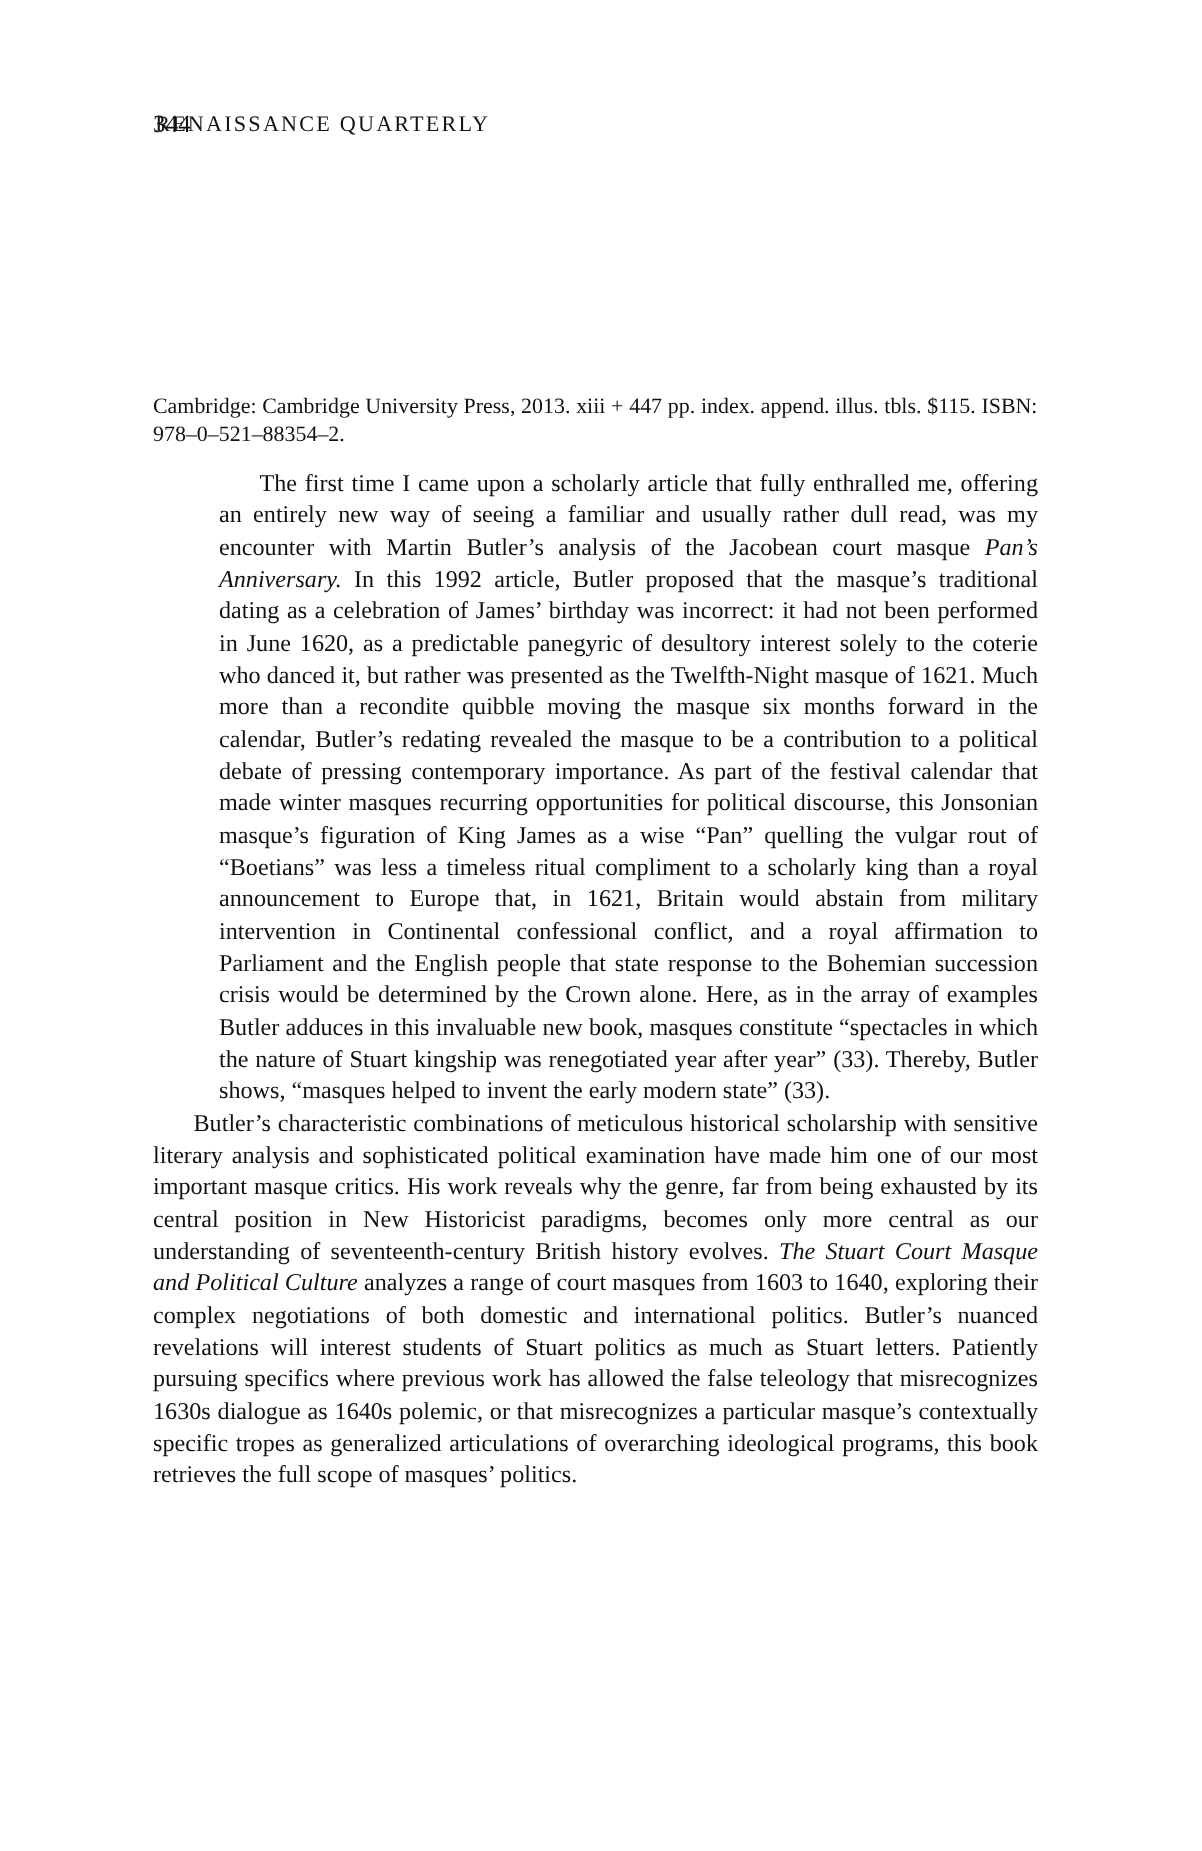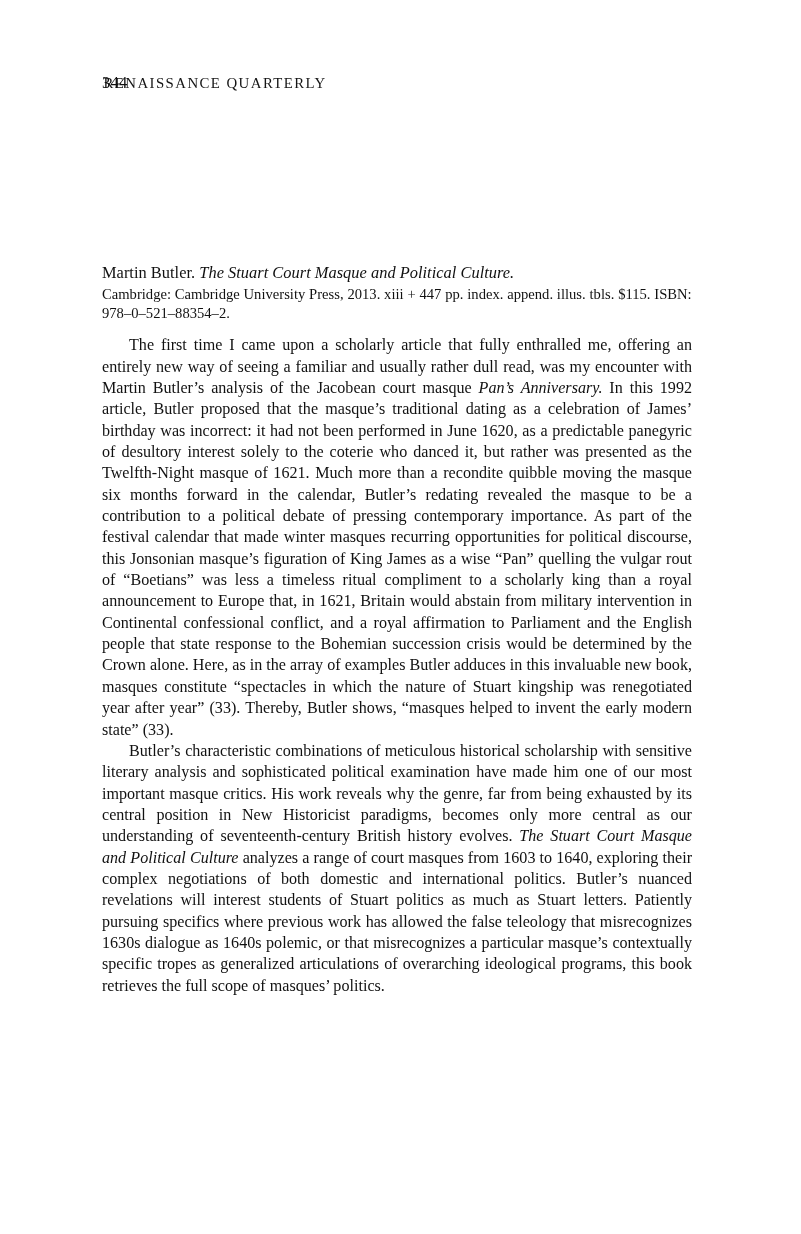--- a/index.html
+++ b/index.html
@@ -83,40 +83,36 @@
 
   .body-para {
     font-size: 16.1px;
     line-height: 21.35px;
     margin: 0;
     text-align: justify;
     text-justify: inter-word;
     hyphens: none;
     letter-spacing: 0.005px;
   }
-  .body-para.first { margin-top: 11px; }
+  .body-para.first { margin-top: 11px; margin-left: 44px; }
   .body-para .indent { display: inline-block; width: 27px; }
   .body-para em { font-style: italic; }
 </style>
 </head>
 <body>
 
 <div class="page">
 
   <div class="running-head">
     <span class="folio">344</span>
     <span class="journal-title">RENAISSANCE QUARTERLY</span>
   </div>
 
   <div class="review">
 
-    <p class="book-heading">
-      <span class="author">Martin Butler.</span>
-      <span class="title">The Stuart Court Masque and Political Culture.</span>
-    </p>
 
     <p class="imprint">
       <span>Cambridge: Cambridge University Press, 2013. xiii + 447 pp. index. append. illus. tbls.</span>
       <span>$115. ISBN: 978–0–521–88354–2.</span>
     </p>
 
     <p class="body-para first">
       <span class="indent"></span><span>The first time I came upon a scholarly article that fully enthralled me, offering an entirely new way of seeing a familiar and usually rather dull read, was my encounter with Martin Butler’s analysis of the Jacobean court masque </span><em>Pan’s Anniversary.</em><span> In this 1992 article, Butler proposed that the masque’s traditional dating as a celebration of James’ birthday was incorrect: it had not been performed in June 1620, as a predictable panegyric of desultory interest solely to the coterie who danced it, but rather was presented as the Twelfth-Night masque of 1621. Much more than a recondite quibble moving the masque six months forward in the calendar, Butler’s redating revealed the masque to be a contribution to a political debate of pressing contemporary importance. As part of the festival calendar that made winter masques recurring opportunities for political discourse, this Jonsonian masque’s figuration of King James as a wise “Pan” quelling the vulgar rout of “Boetians” was less a timeless ritual compliment to a scholarly king than a royal announcement to Europe that, in 1621, Britain would abstain from military intervention in Continental confessional conflict, and a royal affirmation to Parliament and the English people that state response to the Bohemian succession crisis would be determined by the Crown alone. Here, as in the array of examples Butler adduces in this invaluable new book, masques constitute “spectacles in which the nature of Stuart kingship was renegotiated year after year” (33). Thereby, Butler shows, “masques helped to invent the early modern state” (33).</span>
     </p>
 

